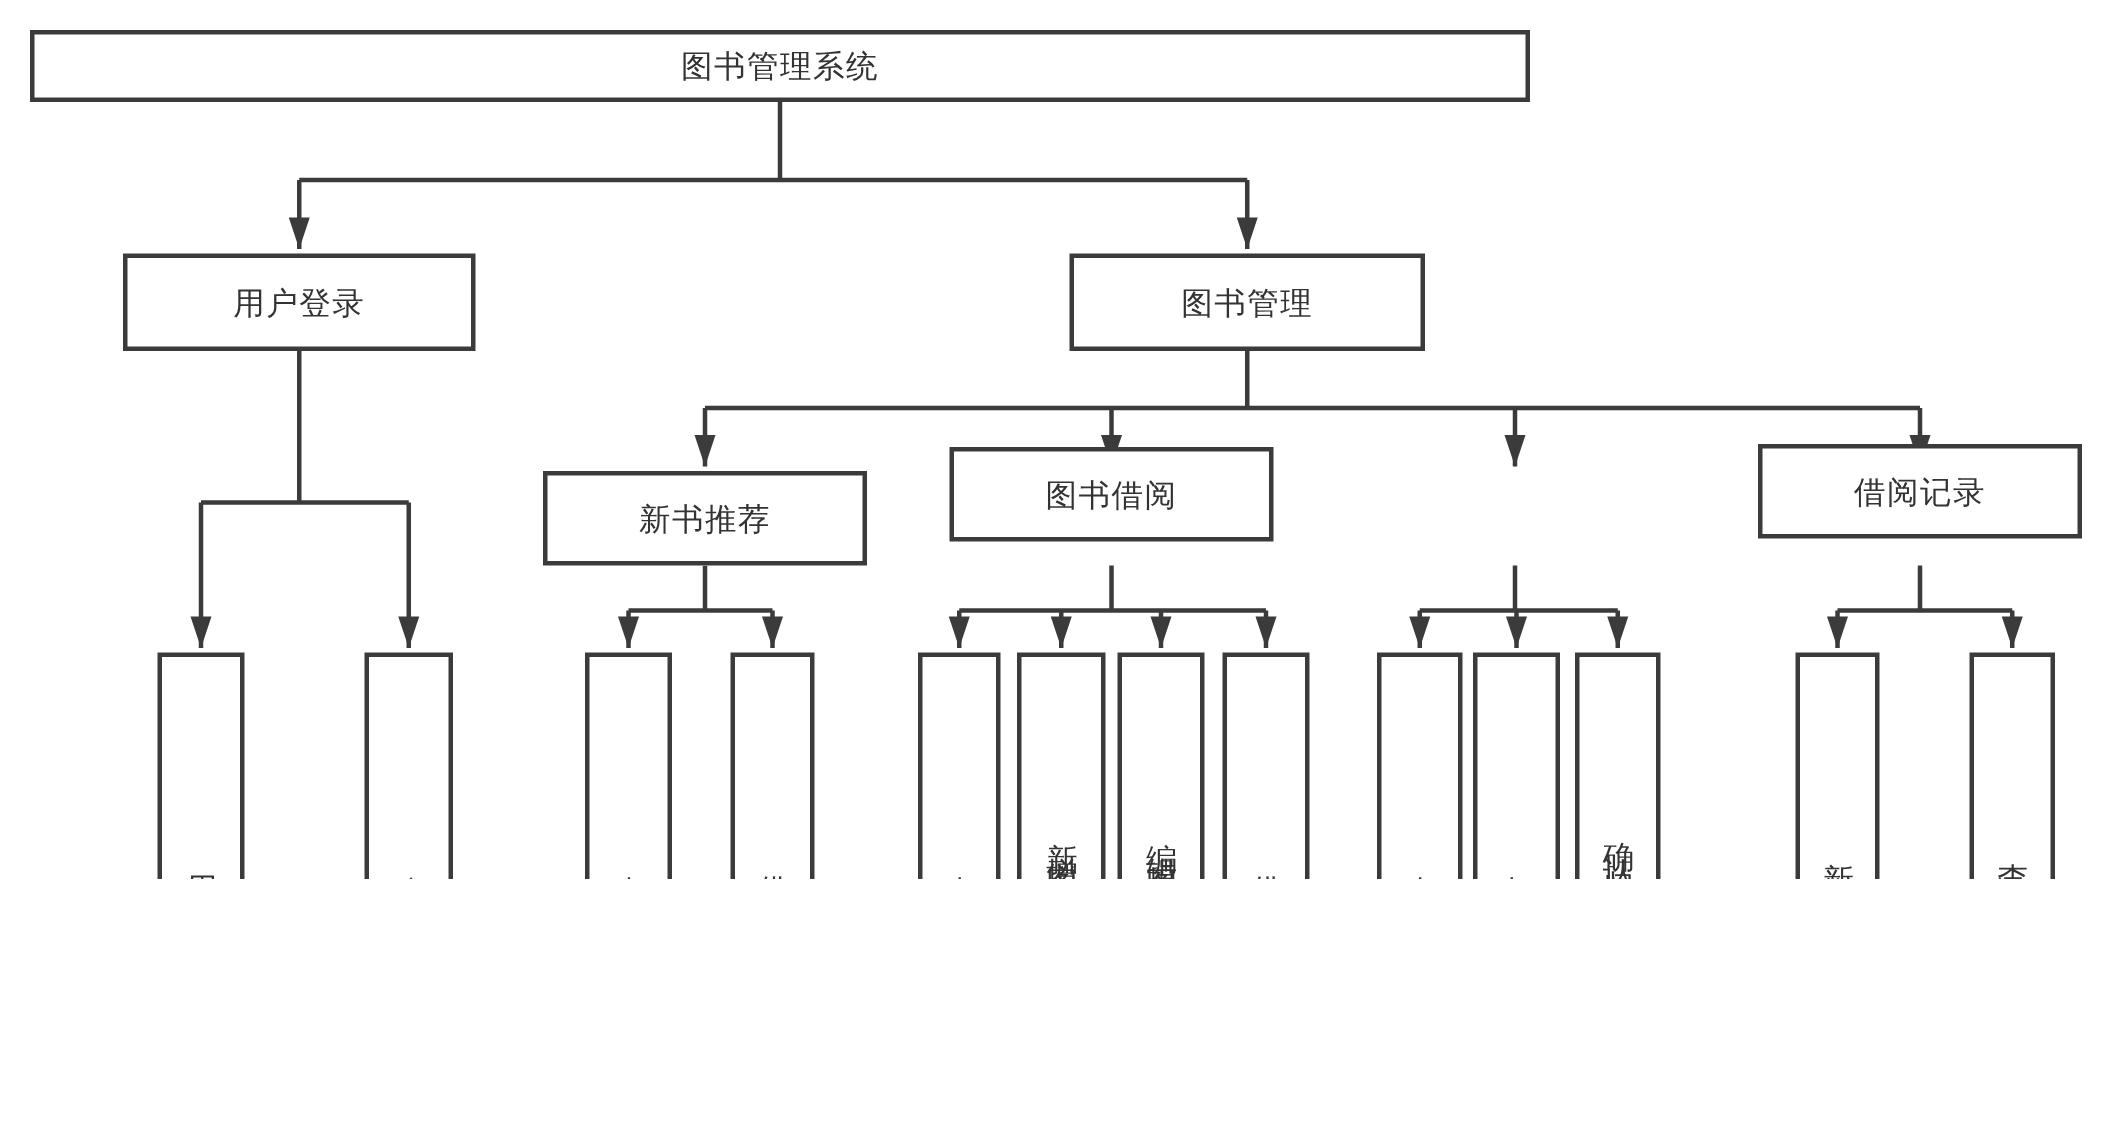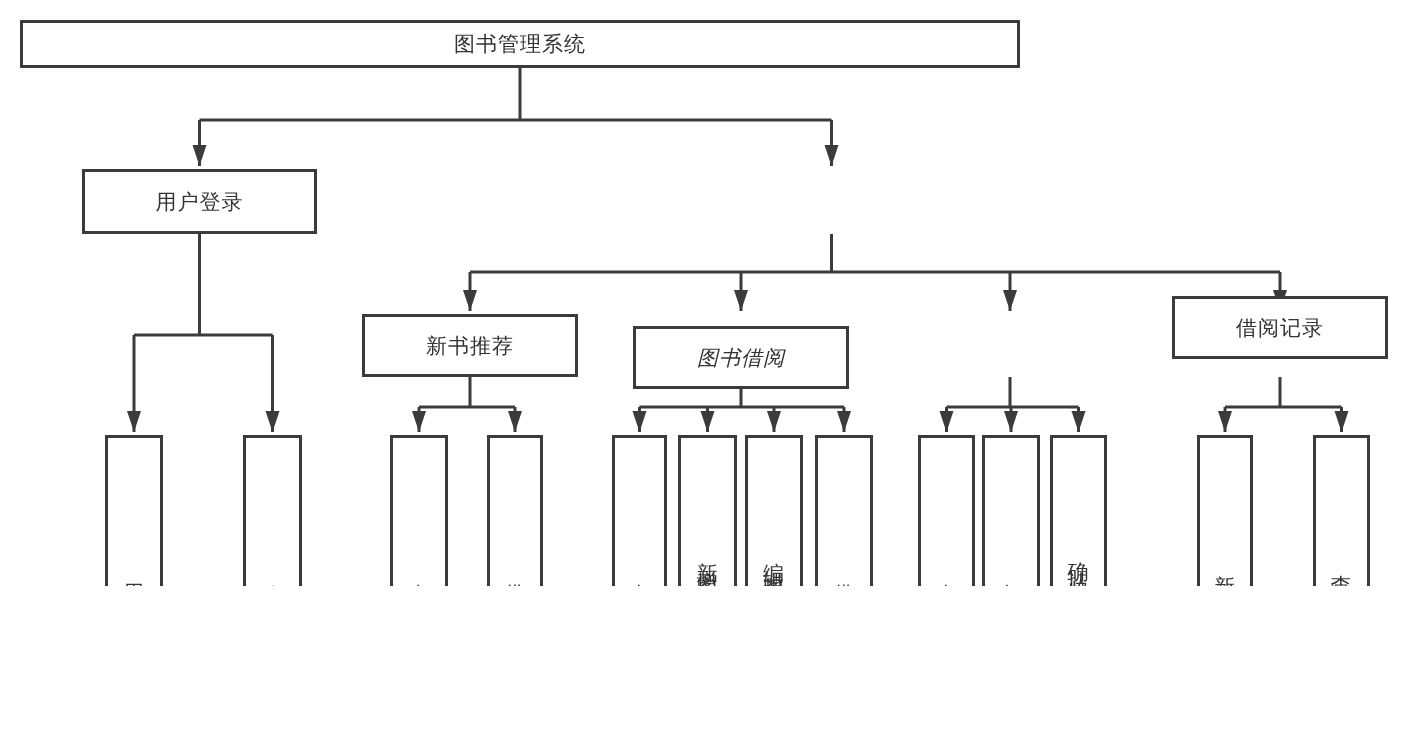--- a/index.html
+++ b/index.html
@@ -120,25 +120,28 @@
     <line class="ln" x1="1341.5" y1="407" x2="1341.5" y2="432" marker-end="url(#arw)"></line>
   </svg>
 
   <div class="hbox" style="left:20px; top:20px; width:1000px; height:48px;">
     <span>图书管理系统</span>
   </div>
 
   <div class="hbox" style="left:82px; top:169px; width:235px; height:65px;">
     <span>用户登录</span>
   </div>
+  <div class="hbox" style="left:713px; top:169px; width:237px; height:65px;">
+    <span>图书管理</span>
+  </div>
 
   <div class="hbox" style="left:362px; top:314px; width:216px; height:63px;">
     <span>新书推荐</span>
   </div>
-  <div class="hbox" style="left:633px; top:326px; width:216px; height:63px;font-style:italic;">
+  <div class="hbox" style="left:633px; top:298px; width:216px; height:63px;">
     <span>图书借阅</span>
   </div>
   <div class="hbox" style="left:1172px; top:296px; width:216px; height:63px;">
     <span>借阅记录</span>
   </div>
 
   <div class="vbox" style="left:105px; width:58px;">
     <span class="vtext">用户登录</span>
   </div>
   <div class="vbox" style="left:243px; width:59px;">

